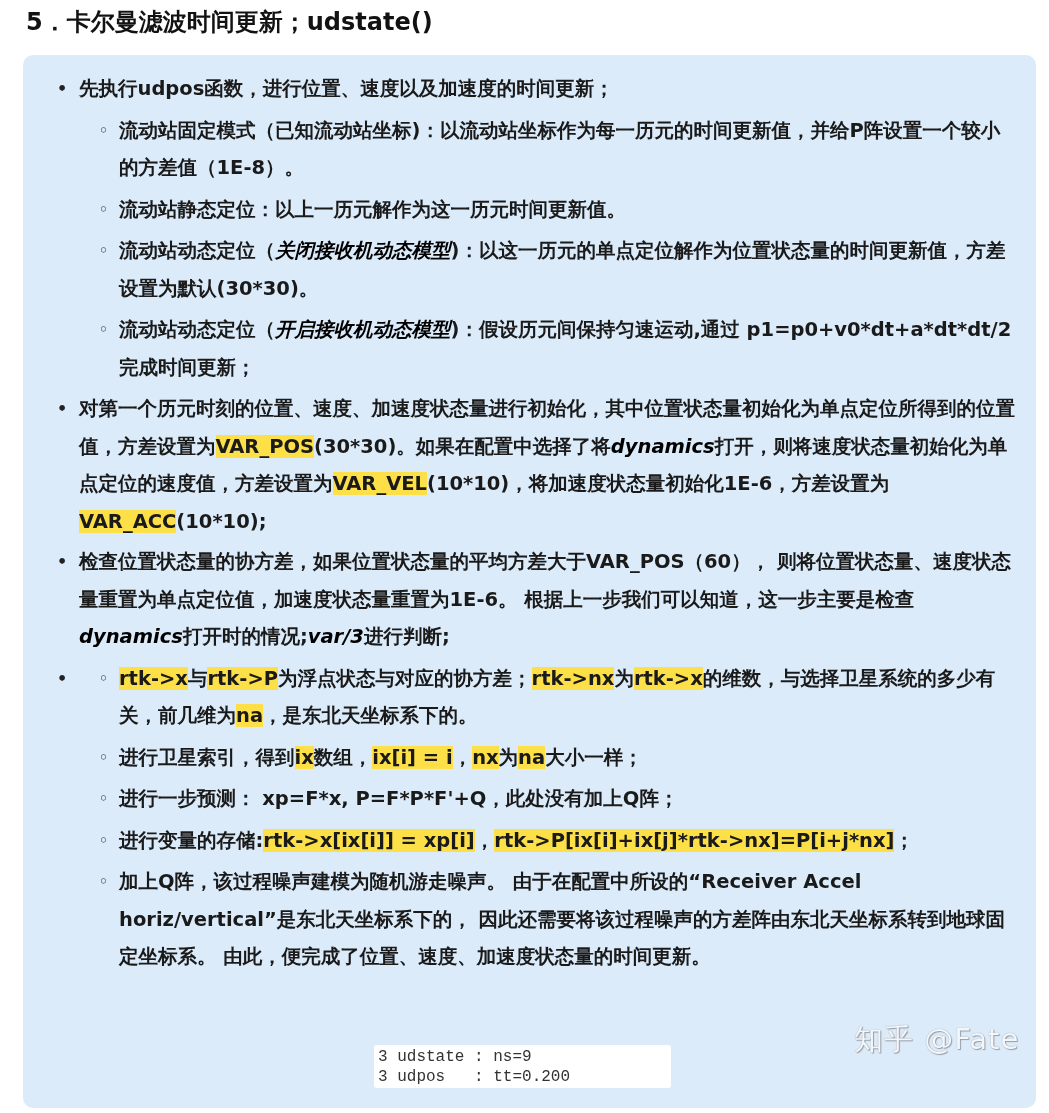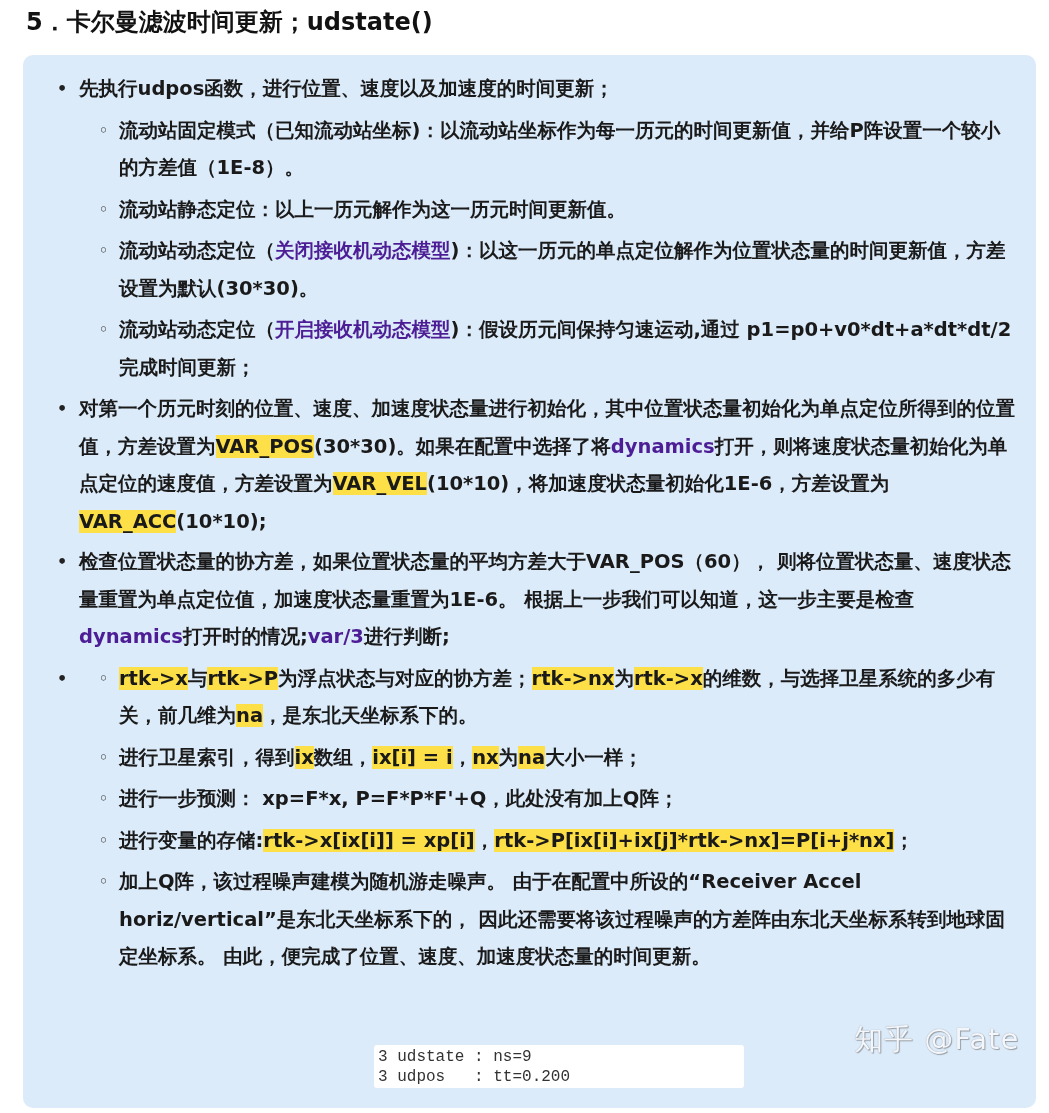--- a/index.html
+++ b/index.html
@@ -31,25 +31,25 @@
   }
   .l2 { margin-top: 4px; }
   .l2 > li {
     position: relative; padding-left: 40px;
     margin-bottom: 4px;
   }
   .l2 > li::before {
     content: "◦"; position: absolute; left: 20px; top: 0;
     font-size: 14px; color: #333;
   }
-  .red { color: #4c1d95; }
+  .red { color: #000000; font-style: italic; }
   .hl { background: #fde047; color: #1a1a1a; }
   .codebox {
     position: absolute; left: 351px; top: 990px;
-    width: 370px; height: 43px;
+    width: 297px; height: 43px;
     background: #ffffff; border-radius: 3px;
     font-family: "Liberation Mono", "DejaVu Sans Mono", monospace;
     font-size: 16px; line-height: 20px; color: #333;
     padding: 2px 4px; box-sizing: border-box; white-space: pre;
   }
   .watermark {
     position: absolute; left: 831px; top: 965px;
     font-size: 29px; color: #f3f6fa;
     text-shadow: 0 0 1px #8a8f96, 1px 1px 1px #9aa0a6;
     font-family: "DejaVu Sans", sans-serif; letter-spacing: 1px;

